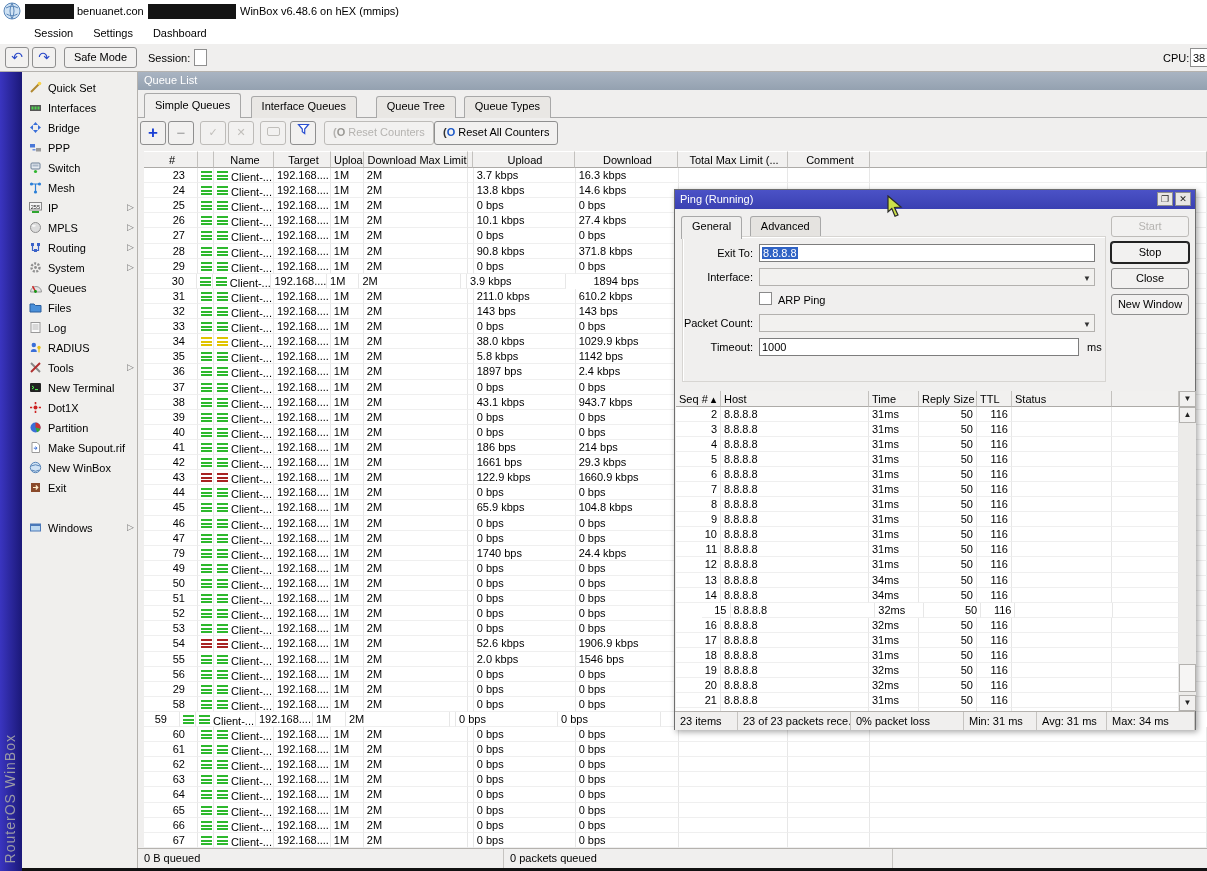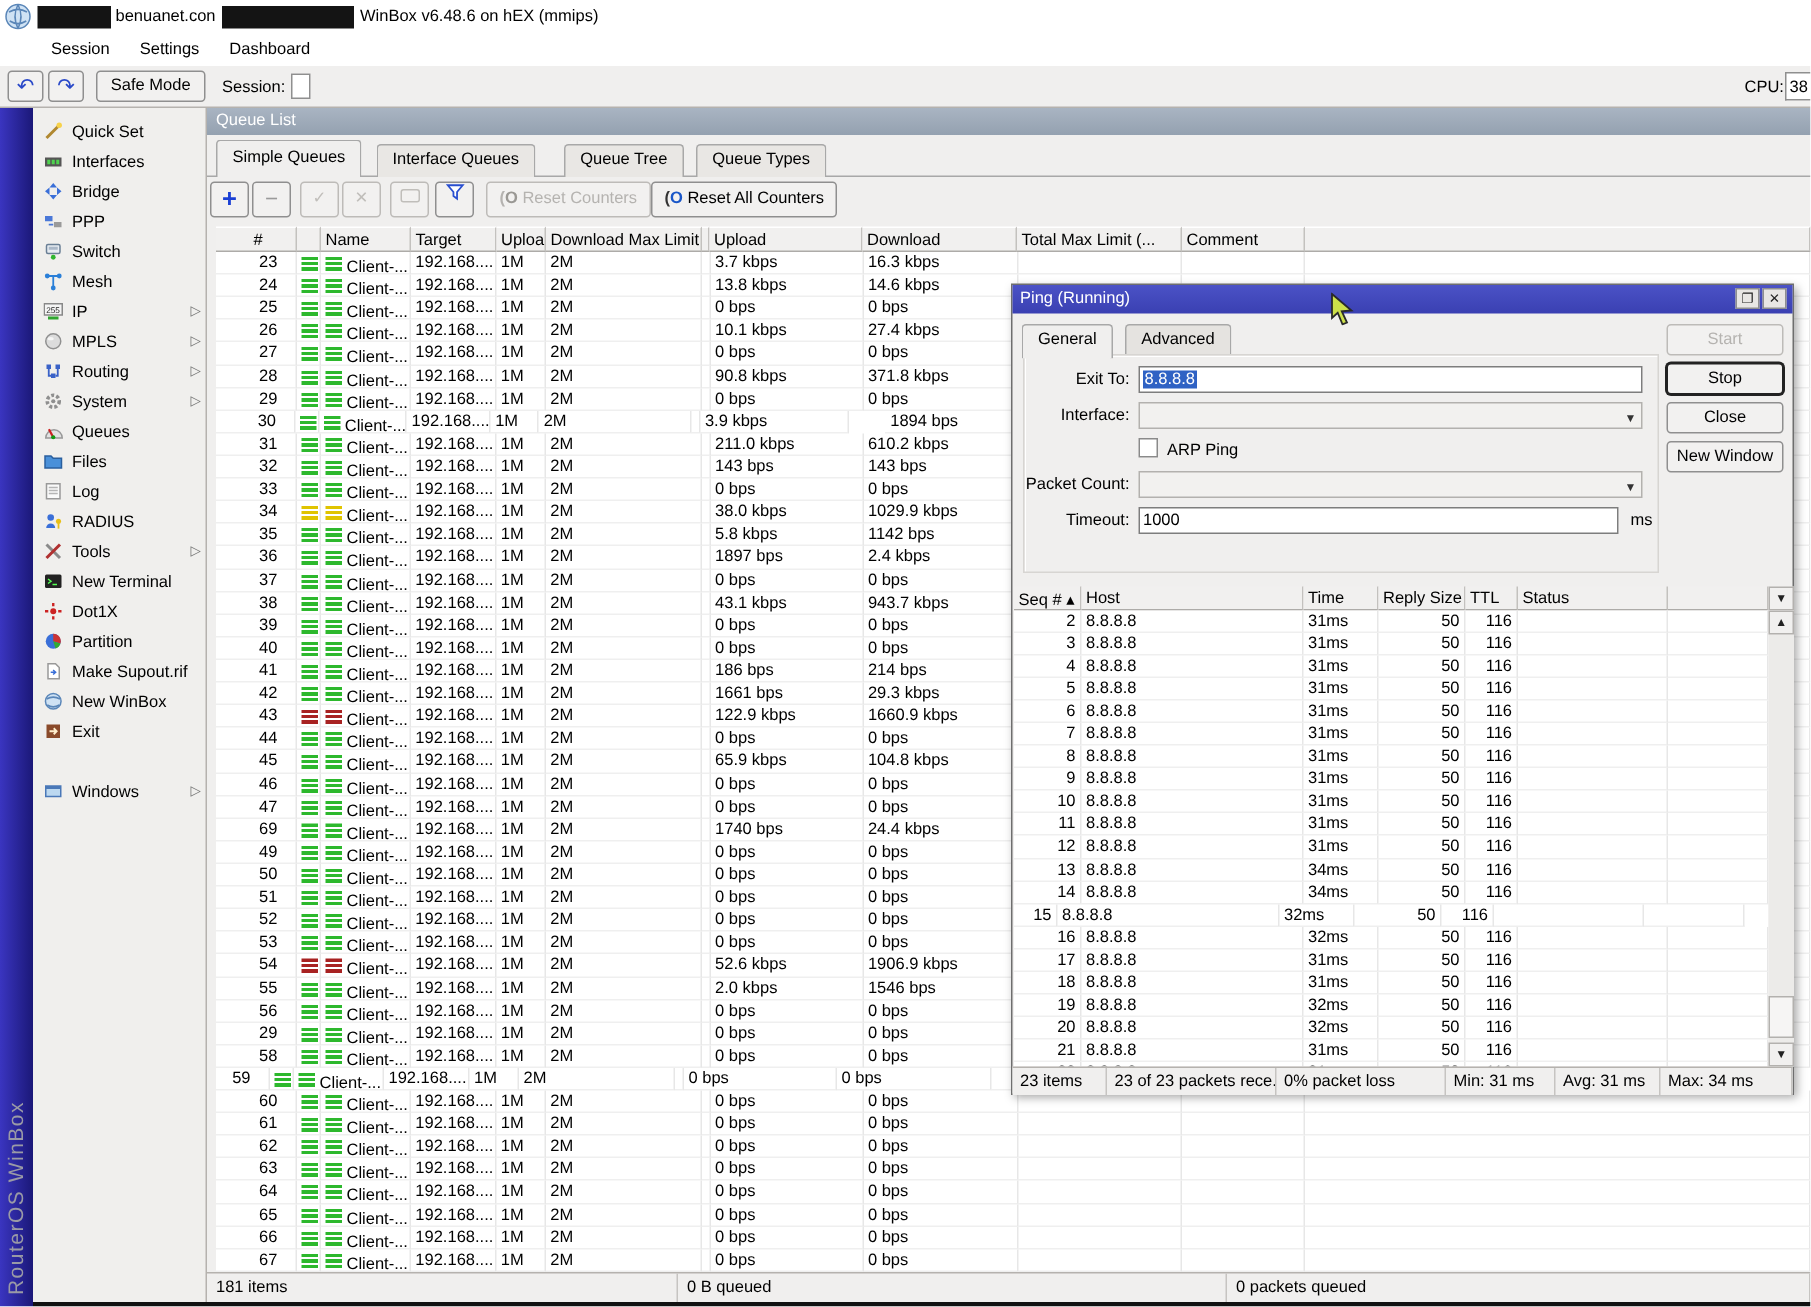--- a/index.html
+++ b/index.html
@@ -42,21 +42,21 @@
   .qtab.active { top:3px; height:25px; padding-top:5px; background:#f0efee; z-index:3; }
   .qtabs .base { position:absolute; left:0; bottom:0; width:1069px; height:1px; background:#a8a8a8; }
   .qtoolbar { position:absolute; left:0; top:46px; width:1069px; height:32px; }
   .qtb { position:absolute; top:3px; height:24px; background:#f2f1f0; border:1px solid #8f8f8f; border-radius:3px; text-align:center; line-height:21px; cursor:default; }
   .qtb.dis { border-color:#bdbbb8; color:#b5b3b0; }
   .ico-plus { color:#1a3fd4; font-size:17px; font-weight:bold; }
   .ico-minus { color:#9a9a9a; font-size:15px; }
   .resetbtn { padding:0 8px; white-space:nowrap; }
   .cico { font-weight:bold; }
   .qhead { position:absolute; left:6px; top:79px; height:17px; display:flex; }
-  .qh { background:#f1f0ef; border-right:1px solid #c3c1be; border-bottom:1px solid #adaba8; border-top:1px solid #fff; padding:2px 0 0 3px; white-space:nowrap; overflow:hidden; }
+  .qh { background:#f1f0ef; border-right:1px solid #c3c1be; border-bottom:1px solid #adaba8; border-top:1px solid #fff; padding:2px 0 0 3px; white-space:nowrap; overflow:hidden;text-align:center; }
   .qbody { position:absolute; left:6px; top:96px; width:1063px; height:680px; background:#fff; overflow:hidden; }
   .qrow { display:flex; height:15.12px; }
   .qc { border-right:1px solid #e7e7e7; border-bottom:1px solid #efefef; padding:1px 2px 0 3px; white-space:nowrap; overflow:hidden; }
   .num { text-align:right; padding-right:12px; }
   .qicon { display:inline-block; width:11px; height:10px; margin-top:2px; }
   .qicon.green  { background:repeating-linear-gradient(to bottom,#2db82d 0 2.2px,transparent 2.2px 3.6px); }
   .qicon.yellow { background:repeating-linear-gradient(to bottom,#e0c400 0 2.2px,transparent 2.2px 3.6px); }
   .qicon.red    { background:repeating-linear-gradient(to bottom,#a82222 0 2.2px,transparent 2.2px 3.6px); }
   .qstatus { position:absolute; left:0; top:776px; width:1069px; height:20px; background:#f0efee; border-top:1px solid #b5b2ae; display:flex; }
   .qsc { border-right:1px solid #c6c4c1; padding:3px 0 0 6px; white-space:nowrap; }
@@ -681,21 +681,21 @@
         <div class="qc" style="width: 33px;">1M</div>
         <div class="qc" style="width: 104px;">2M</div>
         <div class="qc" style="width: 5px;"></div>
         <div class="qc" style="width: 102px;">0 bps</div>
         <div class="qc" style="width: 103px;">0 bps</div>
         <div class="qc" style="width: 110px;"></div>
         <div class="qc" style="width: 82px;"></div>
         <div class="qc" style="width: 337px;"></div>
       </div>
       <div class="qrow">
-        <div class="qc num" style="width: 54px;">69</div>
+        <div class="qc num" style="width: 54px;">79</div>
         <div class="qc icon" style="width: 16px;"><span class="qicon green"></span></div>
         <div class="qc" style="width: 60px;"><span class="qicon green"></span> Client-...</div>
         <div class="qc" style="width: 57px;">192.168....</div>
         <div class="qc" style="width: 33px;">1M</div>
         <div class="qc" style="width: 104px;">2M</div>
         <div class="qc" style="width: 5px;"></div>
         <div class="qc" style="width: 102px;">1740 bps</div>
         <div class="qc" style="width: 103px;">24.4 kbps</div>
         <div class="qc" style="width: 110px;"></div>
         <div class="qc" style="width: 82px;"></div>
@@ -976,21 +976,20 @@
         <div class="qc" style="width: 104px;">2M</div>
         <div class="qc" style="width: 5px;"></div>
         <div class="qc" style="width: 102px;">1493 bps</div>
         <div class="qc" style="width: 103px;">1493 bps</div>
         <div class="qc" style="width: 110px;"></div>
         <div class="qc" style="width: 82px;"></div>
         <div class="qc" style="width: 337px;"></div>
       </div>
     </div>
   <div class="qstatus" id="qstatus">
-      <div class="qsc" style="width: 314px;">181 items</div>
       <div class="qsc" style="width: 366px;">0 B queued</div>
       <div class="qsc" style="width: 389px;">0 packets queued</div>
     </div>
 </div>
 <div class="botline"></div>
 
 <div class="ping">
   <div class="ptitle">Ping (Running)</div>
   <span class="pwbtn pmax">❐</span>
   <span class="pwbtn pclose">✕</span>
@@ -1153,21 +1152,21 @@
       <div class="prow">
         <div class="pc r" style="width: 45px;">14</div>
         <div class="pc" style="width: 148px;">8.8.8.8</div>
         <div class="pc" style="width: 50px;">34ms</div>
         <div class="pc r" style="width: 58px;">50</div>
         <div class="pc r" style="width: 35px;">116</div>
         <div class="pc" style="width: 100px;"></div>
         <div class="pc" style="width: 67px;"></div>
       </div>
       <div class="prow">
-        <div class="pc r" style="width: 29px;">15</div>
+        <div class="pc r" style="width: 29px; margin-left: 26px;">15</div>
         <div class="pc" style="width: 148px;">8.8.8.8</div>
         <div class="pc" style="width: 50px;">32ms</div>
         <div class="pc r" style="width: 58px;">50</div>
         <div class="pc r" style="width: 35px;">116</div>
         <div class="pc" style="width: 100px;"></div>
         <div class="pc" style="width: 67px;"></div>
       </div>
       <div class="prow">
         <div class="pc r" style="width: 45px;">16</div>
         <div class="pc" style="width: 148px;">8.8.8.8</div>

